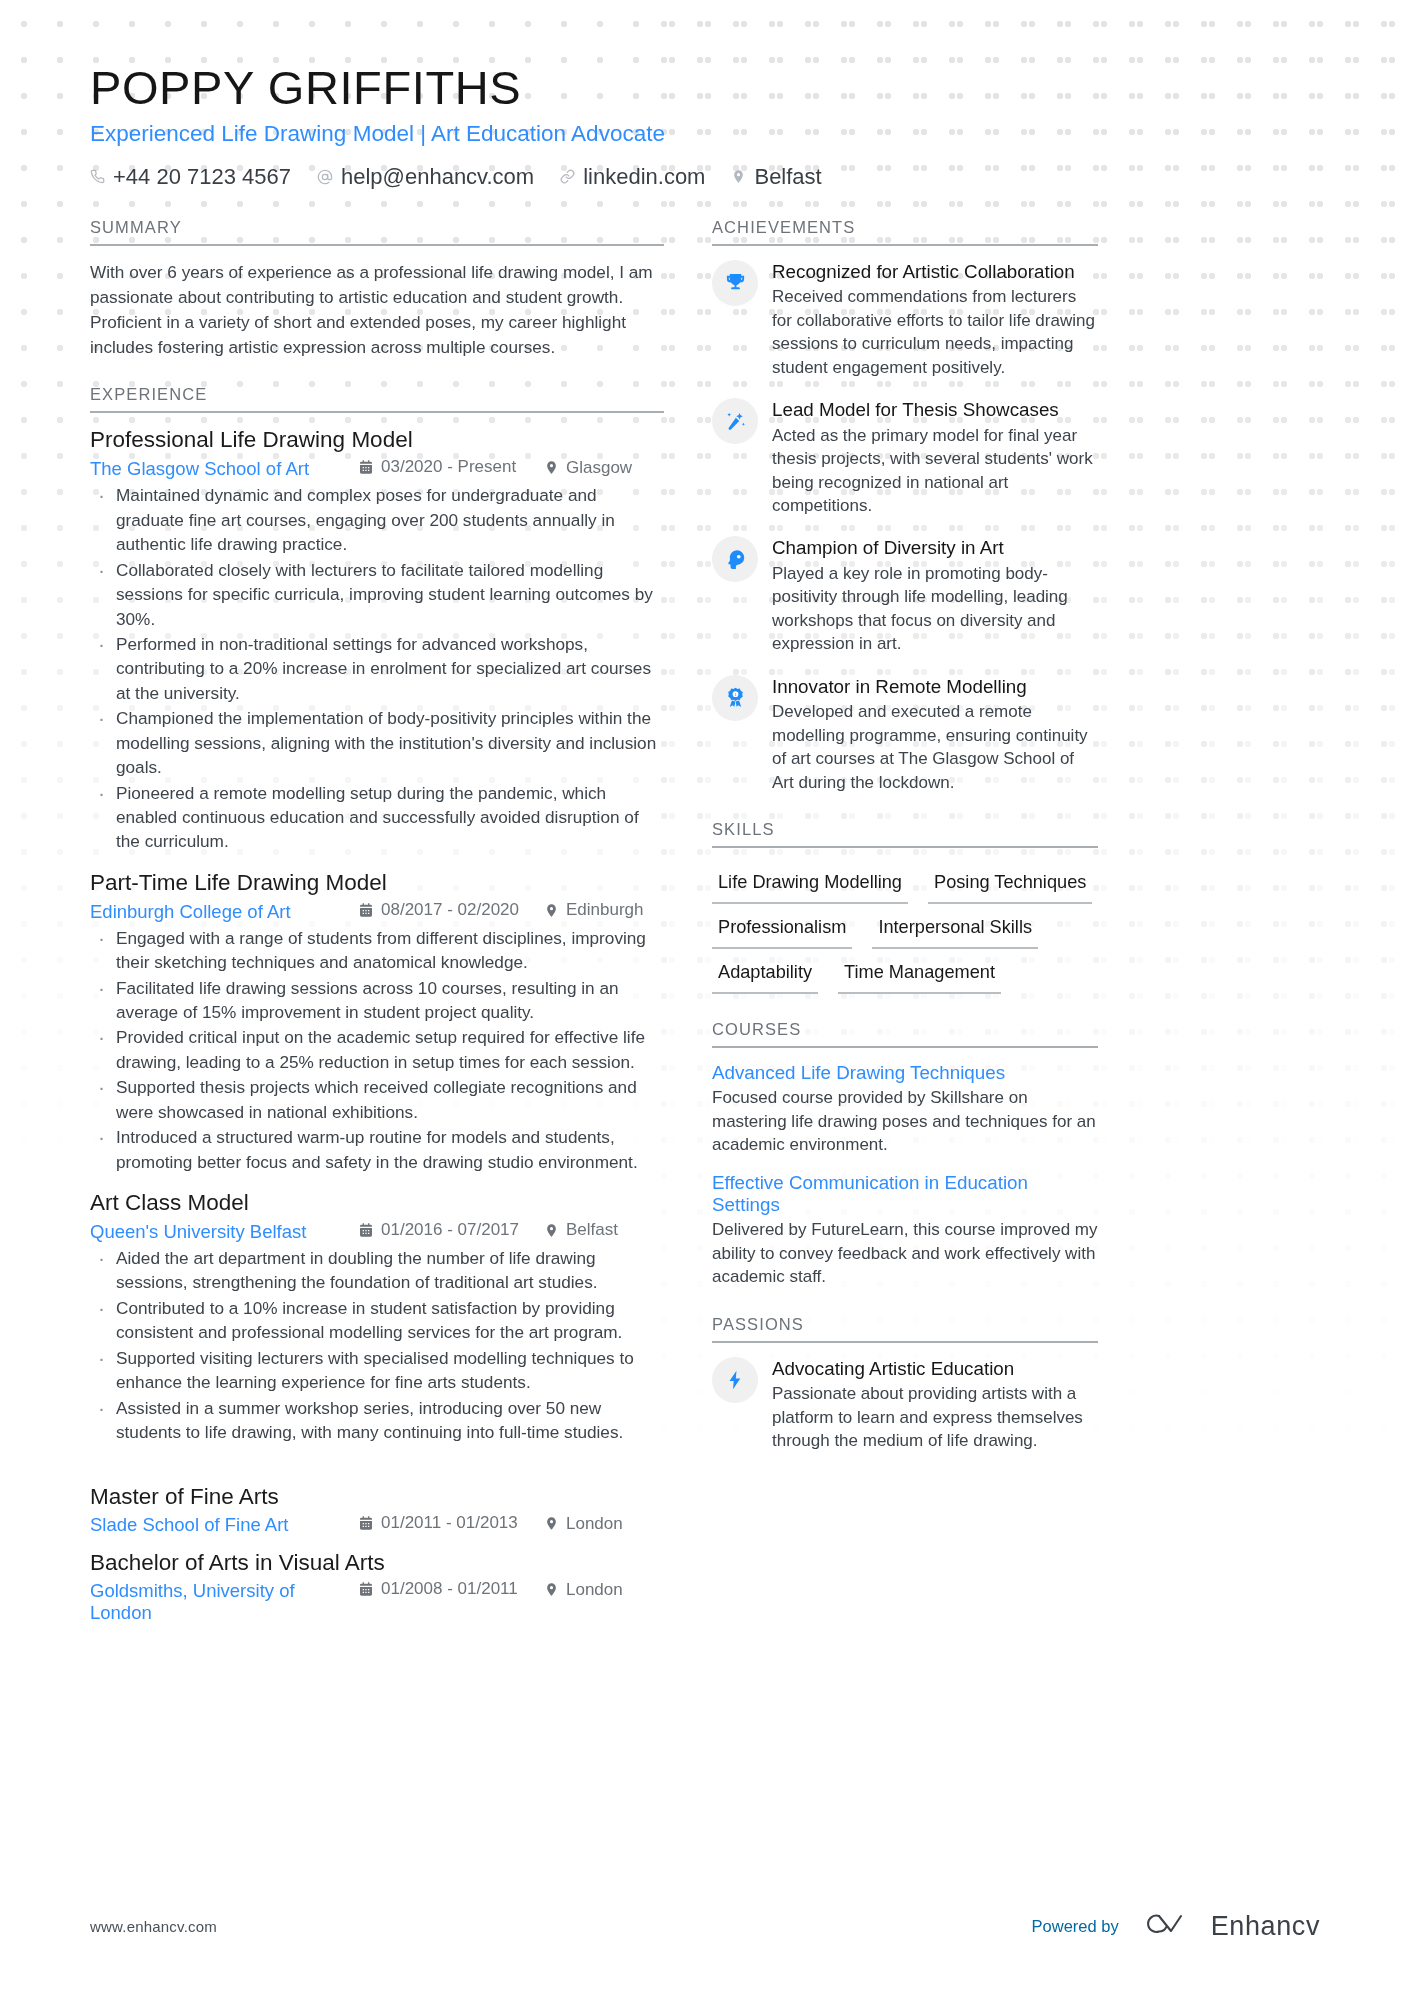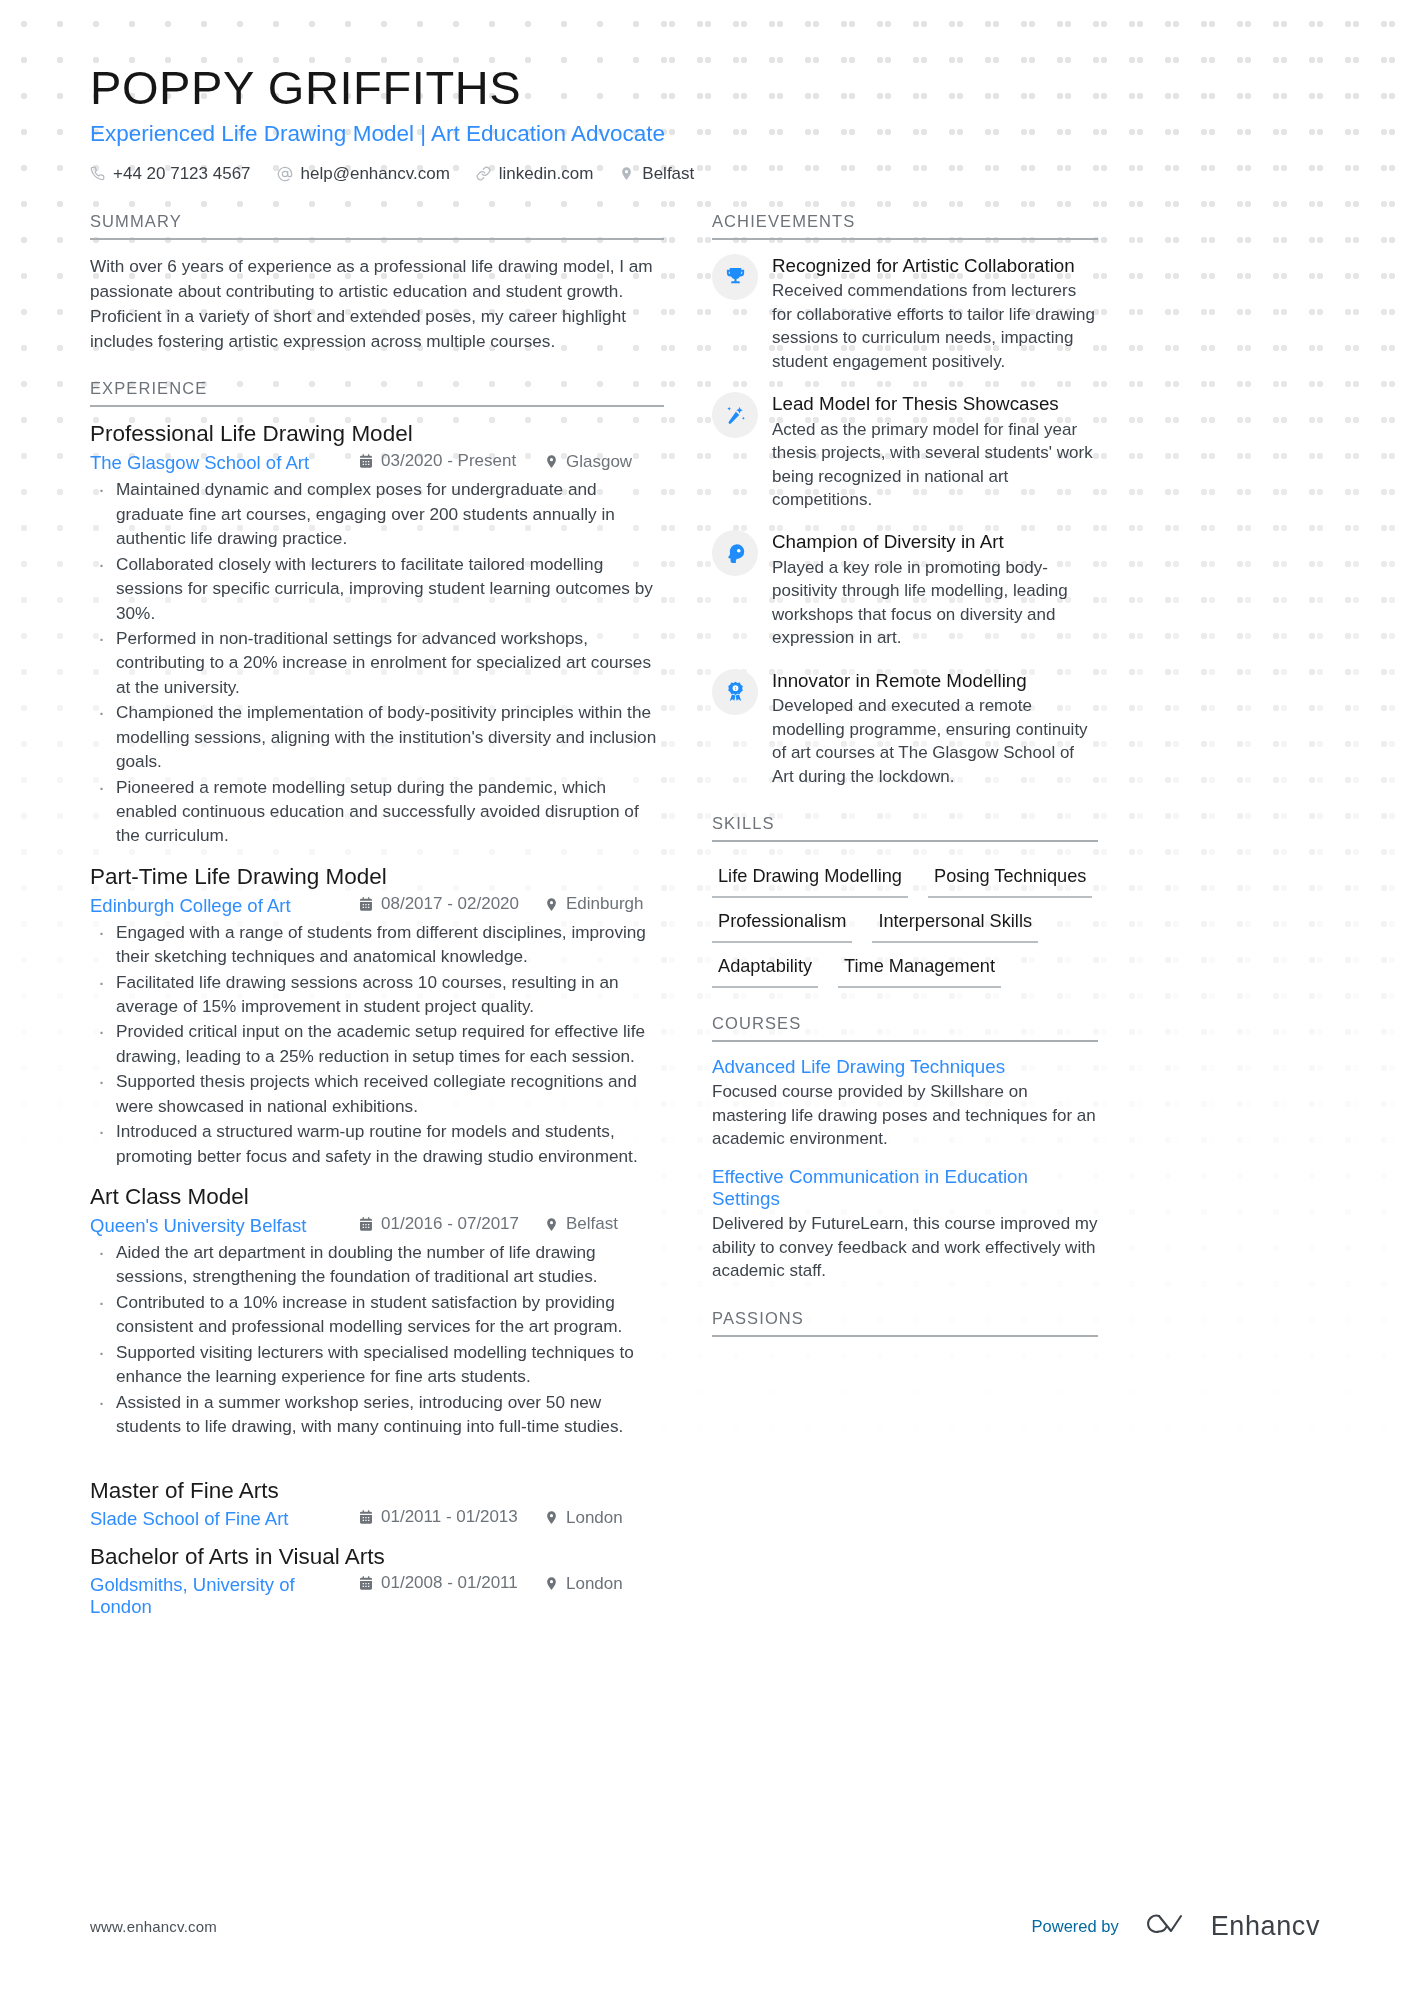--- a/index.html
+++ b/index.html
@@ -42,21 +42,21 @@
   }
   .role {
     margin-top: 7px;
     font-size: 22.5px; color: #2f8dfd; font-weight: 400;
   }
   .contacts {
     margin-top: 17px; display: flex; align-items: center;
     gap: 26px; flex-wrap: wrap;
   }
   .cItem { display: flex; align-items: center; gap: 8px;
-    font-size: 17px; color: #3a3f45; }
+    font-size: 22px; color: #3a3f45; }
   .cIcon { color: #b4b9bf; display: inline-flex; align-items: center; }
   .cIcon svg { display: block; }
 
   
   .cols { display: flex; margin-top: 28px; align-items: flex-start; }
   .left  { width: 574px; flex: 0 0 574px; }
   .gap   { width: 48px; flex: 0 0 48px; }
   .right { width: 386px; flex: 0 0 386px; }
 
   .sec { margin-top: 26px; }
@@ -443,20 +443,33 @@
               </div>
               <div class="course">
                 <div class="courseTitle">Effective Communication in Education Settings</div>
                 <div class="courseDesc">Delivered by FutureLearn, this course improved my ability to convey feedback and work effectively with academic staff.</div>
               </div>
             </div>
         </div>
 
         <div class="sec">
           <div class="secTitle">PASSIONS</div>
+          <div class="secBody" id="passions-list">
+              <div class="ach">
+                <span class="achIcon">
+                  <svg width="22" height="22" viewBox="0 0 24 24">
+                    <path d="M13.6 2L6 13.2h4.6L9.8 22l8-11.7h-4.9L13.6 2z"></path>
+                  </svg>
+                </span>
+                <span class="achTxt">
+                  <span class="achTitle" style="display:block">Advocating Artistic Education</span>
+                  <span class="achDesc" style="display:block">Passionate about providing artists with a platform to learn and express themselves through the medium of life drawing.</span>
+                </span>
+              </div>
+            </div>
         </div>
 
       </div>
     </div>
   </div>
 
   <div class="footer">
     <div class="footUrl">www.enhancv.com</div>
     <div class="poweredWrap">
       <span class="poweredBy">Powered by</span>

